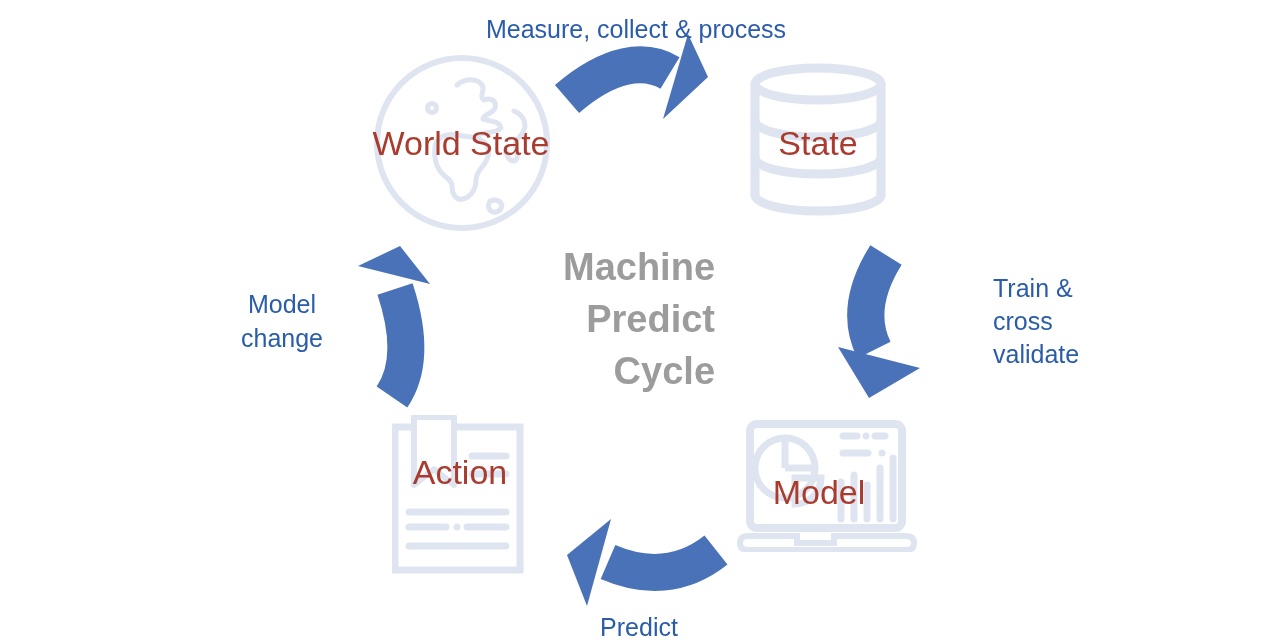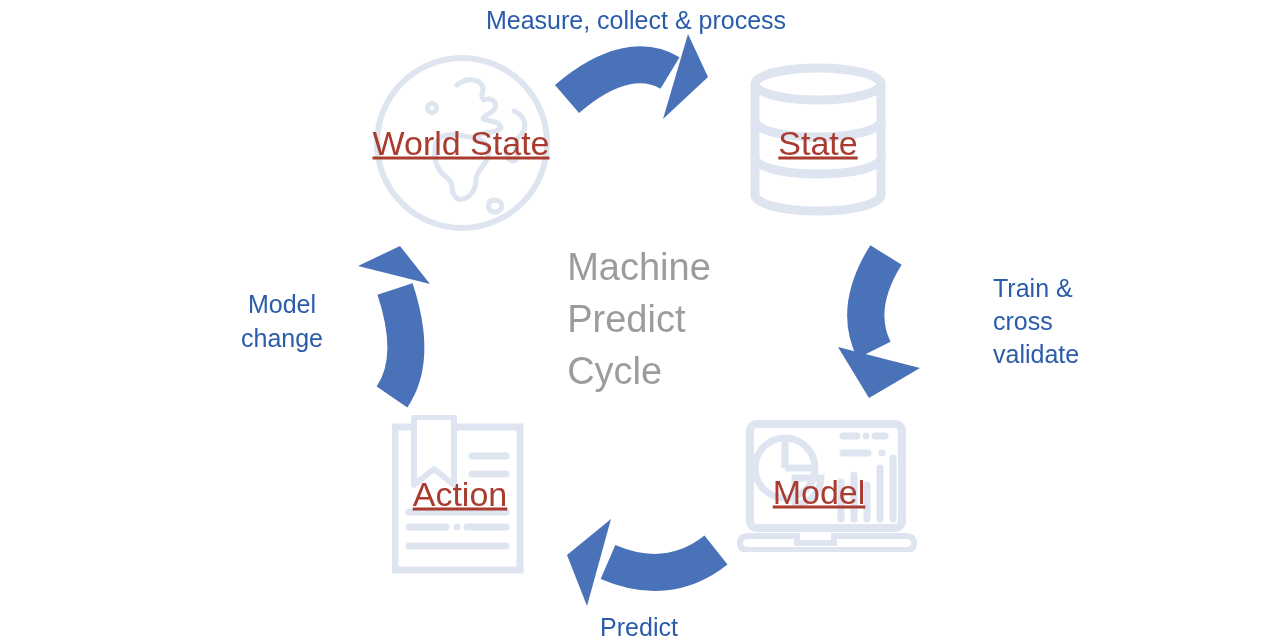--- a/index.html
+++ b/index.html
@@ -16,28 +16,28 @@
   }
   .layer{position:absolute;left:0;top:0;pointer-events:none;}
   .icon-svg{position:absolute;}
   .arrow-stroke{stroke:var(--arrow);fill:none;stroke-width:37;}
   .arrow-fill{fill:var(--arrow);stroke:none;}
   .icon-stroke{stroke:var(--icon);fill:none;}
   .icon-stroke-white{stroke:var(--icon);fill:#ffffff;}
   .icon-fill{fill:var(--icon);stroke:none;}
   .label{position:absolute;white-space:nowrap;}
   .node-label{
-    color:var(--node-label);font-size:34px;transform:translate(-50%,-50%);text-decoration:underline;
+    color:var(--node-label);font-size:34px;transform:translate(-50%,-50%);
   }
   .edge-label{color:var(--edge-label);font-size:25px;line-height:28px;}
   .edge-label.centered{transform:translateX(-50%);text-align:center;}
   .edge-label.multiline{line-height:33px;}
   .center-title{
     color:var(--center-text);font-size:38px;line-height:52px;
-    transform:translateX(-50%);text-align:left;
+    transform:translateX(-50%);text-align:right;font-weight:bold;
   }
 </style>
 </head>
 <body>
 
 <div class="canvas">
 
   <svg class="layer" width="1280" height="640" viewBox="0 0 1280 640">
 
     <g>
@@ -124,23 +124,23 @@
 
   <div class="label center-title" style="left:639px;top:241px;">
     <div>Machine</div>
     <div>Predict</div>
     <div>Cycle</div>
   </div>
 
   <div class="label node-label" style="left:461px;top:143px;">World State</div>
   <div class="label node-label" style="left:818px;top:143px;">State</div>
   <div class="label node-label" style="left:819px;top:492px;">Model</div>
-  <div class="label node-label" style="left:460px;top:494px;">Action</div>
+  <div class="label node-label" style="left:460px;top:472px;">Action</div>
 
-  <div class="label edge-label centered" style="left:636px;top:6px;text-align:right;">Measure, collect &amp; process</div>
+  <div class="label edge-label centered" style="left:636px;top:15px;text-align:right;">Measure, collect &amp; process</div>
 
   <div class="label edge-label multiline" style="left:993px;top:272px;">
     <div>Train &amp;</div>
     <div>cross</div>
     <div>validate</div>
   </div>
 
   <div class="label edge-label centered" style="left:639px;top:613px;">Predict</div>
 
   <div class="label edge-label centered multiline" style="left:282px;top:287px;line-height:34px;">

